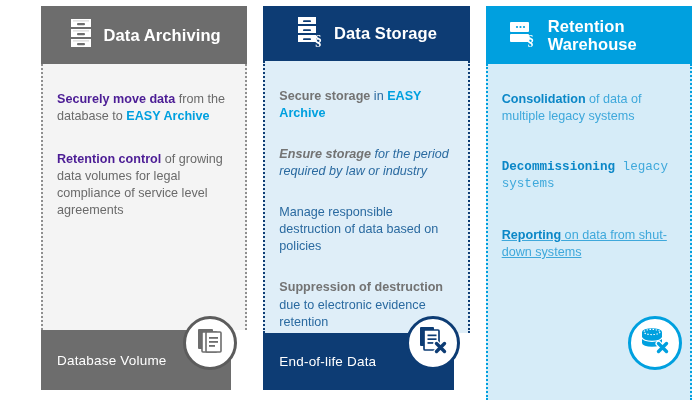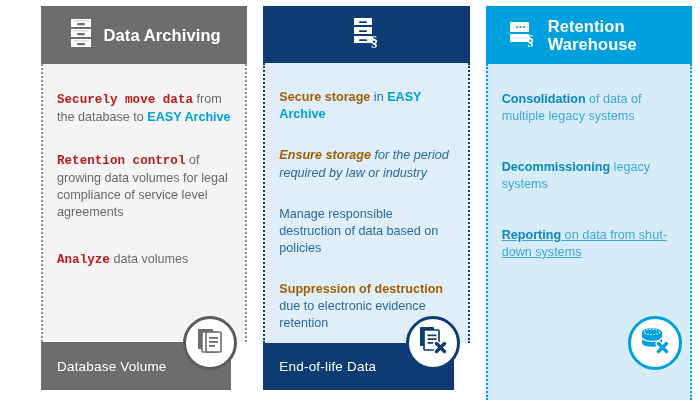--- a/index.html
+++ b/index.html
@@ -65,21 +65,21 @@
   .bullet {
     font-size: 12.6px;
     line-height: 1.36;
     margin-bottom: 17px;
   }
   .bullet .lead { font-weight: bold; }
   .bullet .accent { font-weight: bold; color: #00a0df; }
 
   
   .col-footer {
-    height: 48px;
+    height: 60px;
     margin: 0 24px 10px 8px;
     display: flex;
     align-items: center;
     box-sizing: border-box;
     padding-left: 16px;
   }
   .col-footer .ftr-label {
     color: #ffffff;
     font-size: 13.5px;
     font-weight: normal;
@@ -100,29 +100,29 @@
     justify-content: center;
     box-sizing: border-box;
     z-index: 5;
   }
 
   
   .c1 .col-header { background: #6d6d6d; }
   .c1 .col-body   { background: #f4f4f4; border-left-color: #8f8f8f; border-right-color: #8f8f8f; }
   .c1 .col-footer { background: #6d6d6d; }
   .c1 .bullet     { color: #6a6a6a; }
-  .c1 .bullet .lead { color: #b91c1c; font-family: Liberation Mono, monospace; }
+  .c1 .bullet .lead { color: #4c1d95; }
   .c1 .badge      { border: 3px solid #5c5c5c; }
 
   
   .c2 .col-header { background: #0d3c74; }
   .c2 .col-body   { background: #dfeef8; border-left-color: #0d3c74; border-right-color: #0d3c74; }
   .c2 .col-footer { background: #0d3c74; }
   .c2 .bullet     { color: #2a6aa0; }
-  .c2 .bullet .lead { color: #a16207; margin-top: 15px; }
+  .c2 .bullet .lead { color: #737373; margin-top: 15px; }
   .c2 .badge      { border: 3px solid #0d3c74; }
 
   
   .c3 .col-header { background: #00a0df; }
   .c3 .col-body   { background: #d6ecf8; border-left-color: #00a0df; border-right-color: #00a0df; }
   .c3 .col-footer { background: #00a0df; }
   .c3 .bullet     { color: #3ea8db; }
   .c3 .bullet .lead { color: #0b87c7; }
   .c3 .badge      { border: 3px solid #00a0df; }
 
@@ -153,23 +153,20 @@
       <span class="hdr-title">Data Archiving</span>
     </div>
 
     <div class="col-body">
       <p class="bullet">
         <span class="lead">Securely move data</span><span> from the database to </span><span class="accent">EASY Archive</span>
       </p>
       <p class="bullet" style="margin-top:26px;">
         <span class="lead">Retention control</span><span> of growing data volumes for legal compliance of service level agreements</span>
       </p>
-      <p class="bullet" style="margin-top:30px;">
-        <span class="lead">Analyze</span><span> data volumes</span>
-      </p>
     </div>
 
     <div class="badge">
       <span>
         <svg width="30" height="30" viewBox="0 0 30 30">
           <rect x="3" y="3" width="15" height="20" rx="1" fill="#6d6d6d"></rect>
           <rect x="7" y="6" width="15" height="20" rx="1" fill="#ffffff" stroke="#6d6d6d" stroke-width="1.6"></rect>
           <rect x="11" y="6" width="15" height="20" rx="1" fill="#ffffff" stroke="#6d6d6d" stroke-width="1.6"></rect>
           <rect x="14" y="11" width="9" height="1.8" fill="#6d6d6d"></rect>
           <rect x="14" y="15" width="9" height="1.8" fill="#6d6d6d"></rect>
@@ -190,20 +187,21 @@
         <svg width="28" height="32" viewBox="0 0 28 32">
           <rect x="2" y="2" width="18" height="7" fill="#ffffff"></rect>
           <rect x="2" y="11" width="18" height="7" fill="#ffffff"></rect>
           <rect x="2" y="20" width="18" height="7" fill="#ffffff"></rect>
           <rect x="7" y="5.3" width="8" height="1.8" rx=".9" fill="#0d3c74"></rect>
           <rect x="7" y="14.3" width="8" height="1.8" rx=".9" fill="#0d3c74"></rect>
           <rect x="7" y="23.3" width="8" height="1.8" rx=".9" fill="#0d3c74"></rect>
           <text x="18.5" y="30" font-family="'Liberation Serif', serif" font-size="15" font-weight="bold" fill="#ffffff">§</text>
         </svg>
       </span>
+      <span class="hdr-title">Data Storage</span>
     </div>
 
     <div class="col-body">
       <p class="bullet">
         <span class="lead">Secure storage</span><span> in </span><span class="accent">EASY Archive</span>
       </p>
       <p class="bullet" style="margin-top:24px;font-style:italic;">
         <span class="lead">Ensure storage</span><span> for the period required by law or industry</span>
       </p>
       <p class="bullet" style="margin-top:24px;">
@@ -249,21 +247,21 @@
         </svg>
       </span>
       <span class="hdr-title">Retention
 Warehouse</span>
     </div>
 
     <div class="col-body">
       <p class="bullet">
         <span class="lead">Consolidation</span><span> of data of multiple legacy systems</span>
       </p>
-      <p class="bullet" style="margin-top:34px;">
+      <p class="bullet" style="margin-top:34px;font-family:Liberation Mono, monospace;">
         <span class="lead">Decommissioning</span><span> legacy systems</span>
       </p>
       <p class="bullet" style="margin-top:34px;text-decoration:underline;">
         <span class="lead">Reporting</span><span> on data from shut-down systems</span>
       </p>
     </div>
 
     <div class="badge">
       <span>
         <svg width="32" height="32" viewBox="0 0 32 32">

